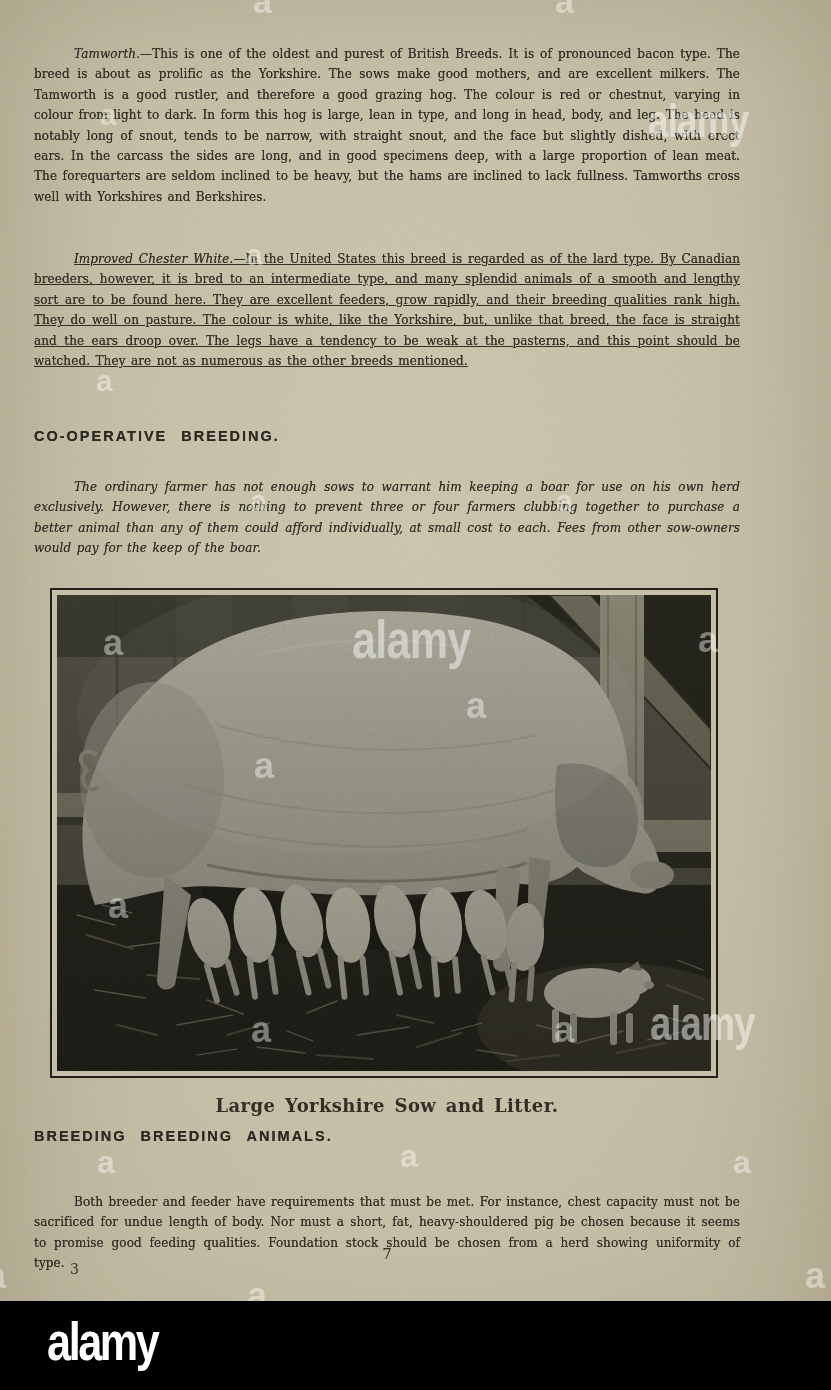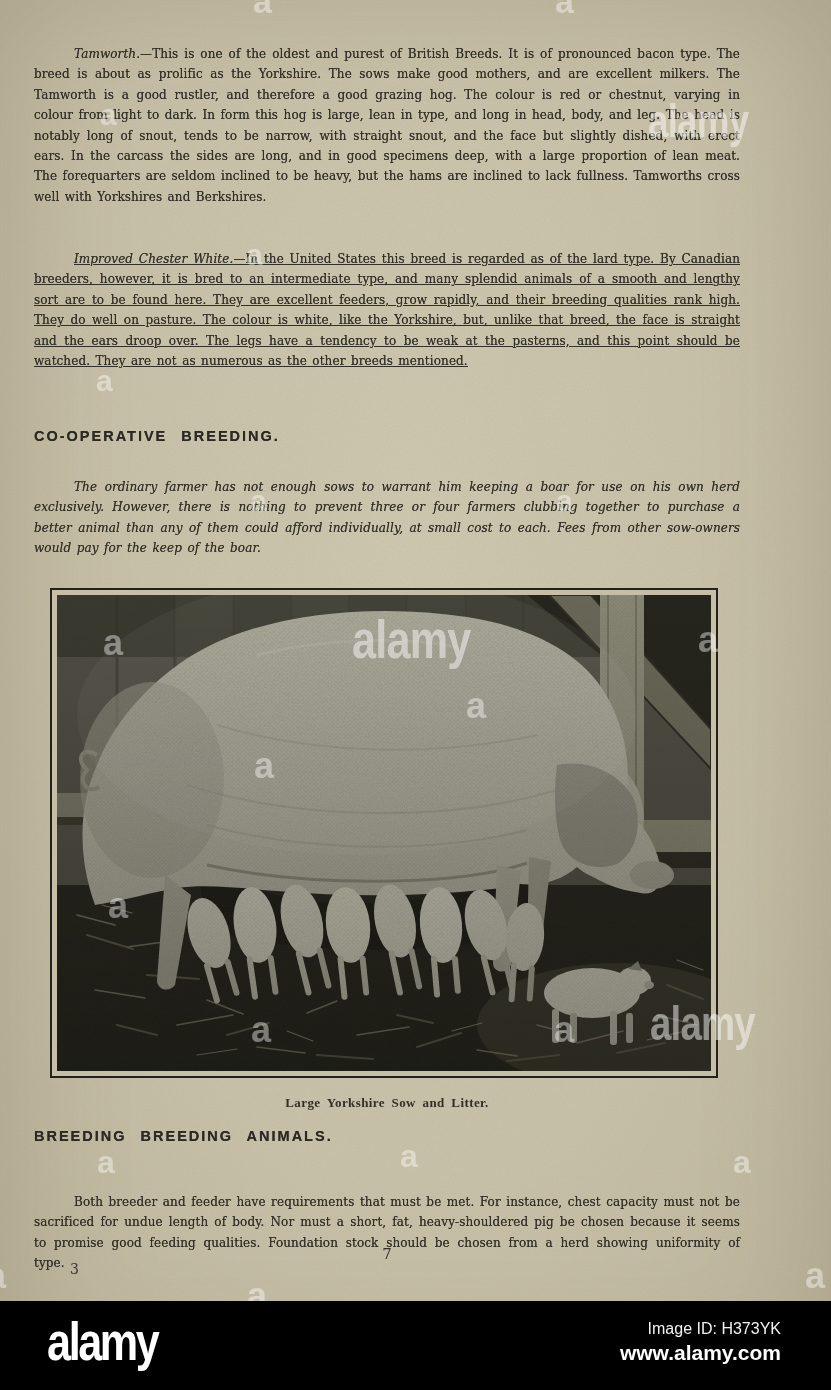--- a/index.html
+++ b/index.html
@@ -31,22 +31,22 @@
     position:absolute;left:34px;width:706px;margin:0;
     font-family:"Liberation Sans", sans-serif;font-weight:700;
     font-size:14.5px;color:#2c2923;
     letter-spacing:2px;word-spacing:8px;
     text-shadow:0 0 0.4px rgba(44,41,35,0.8);
   }
   #heading-coop{top:428px;}
   #heading-selecting{top:1128px;}
   .figure-caption{
     position:absolute;left:34px;width:706px;margin:0;top:1095px;
-    font-size:13px;font-weight:700;color:#332f27;text-align:center;
-    letter-spacing:0.4px;word-spacing:3px;font-family:Liberation Serif, serif;
+    font-size:18px;font-weight:700;color:#332f27;text-align:center;
+    letter-spacing:0.4px;word-spacing:3px;
   }
   .page-number{
     position:absolute;left:34px;width:706px;top:1245px;margin:0;
     font-size:15px;color:#322f27;text-align:center;
   }
   .signature-mark{
     position:absolute;left:70px;top:1261px;margin:0;
     font-size:14px;color:#3a362d;
   }
   
@@ -253,19 +253,15 @@
   <span class="wm" style="left:554px;top:1012px;font-size:36px">a</span>
   <span class="wm" style="left:97px;top:1146px;font-size:32px">a</span>
   <span class="wm" style="left:400px;top:1140px;font-size:32px">a</span>
   <span class="wm" style="left:733px;top:1146px;font-size:32px">a</span>
   <span class="wm" style="left:247px;top:1278px;font-size:36px">a</span>
   <span class="wm" style="left:-14px;top:1258px;font-size:36px">a</span>
   <span class="wm" style="left:805px;top:1258px;font-size:36px">a</span>
 
   <div class="footer-bar">
     <p class="footer-logo">alamy</p>
-    <div class="footer-meta">
-      <p class="footer-image-id">Image ID: H373YK</p>
-      <p class="footer-url">www.alamy.com</p>
-    </div>
   </div>
 
 </div>
 
 </body></html>

